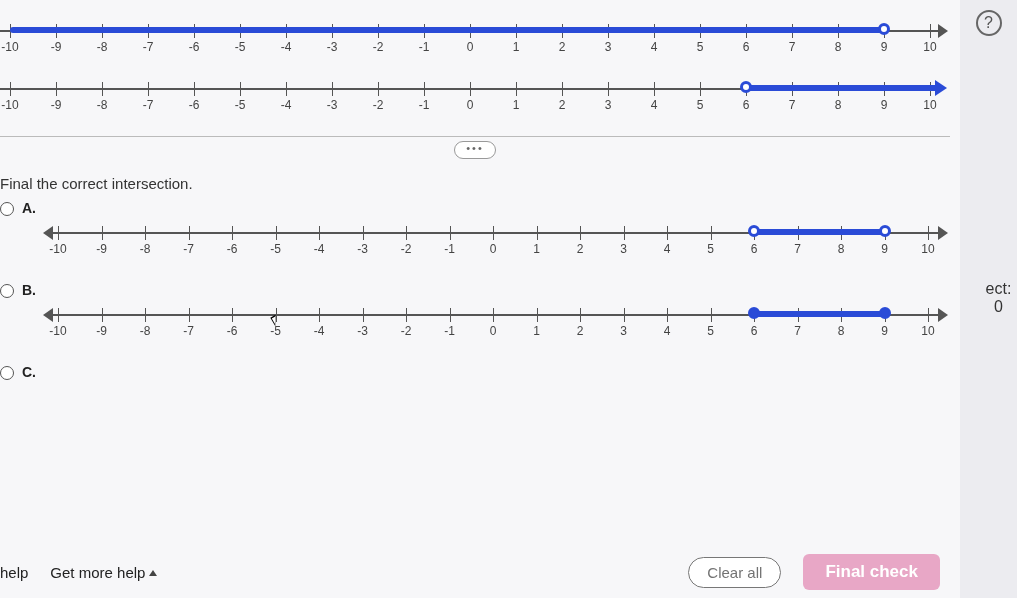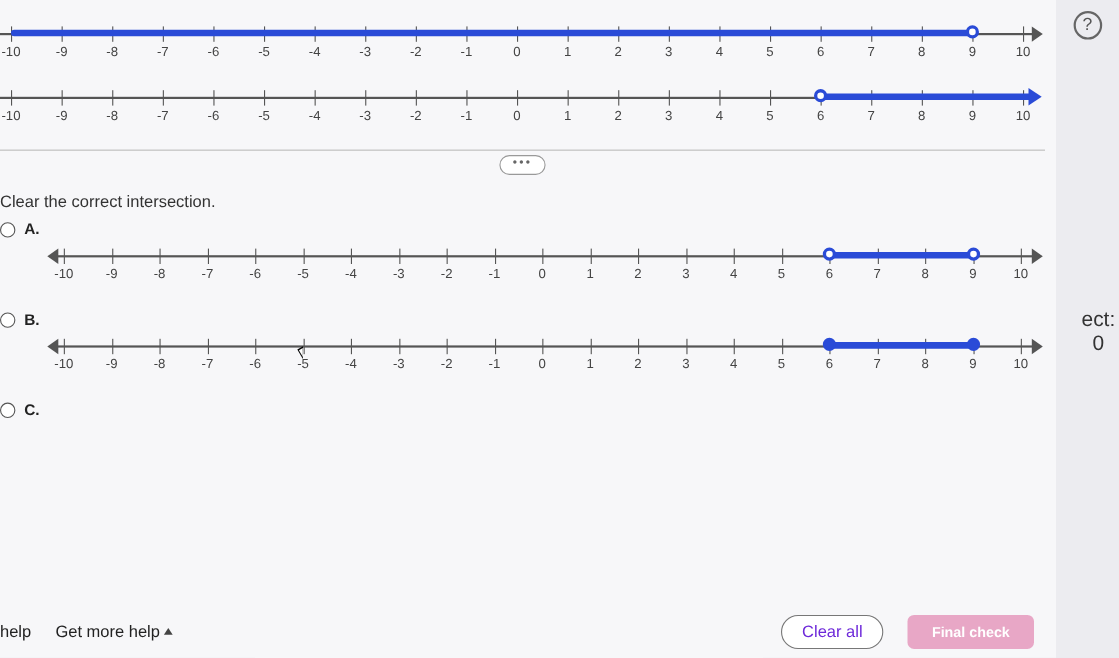--- a/index.html
+++ b/index.html
@@ -22,25 +22,25 @@
 .choose{font-size:15px;margin:8px 0 6px;color:#333}
 .opt{display:flex;align-items:flex-start;gap:8px;margin:6px 0 2px}
 .radio{width:14px;height:14px;border:1.5px solid #555;border-radius:50%;margin-top:4px;flex:none;background:#fff}
 .olbl{font-weight:bold;font-size:14px;margin-top:2px}
 .optNL{flex:1;margin-left:4px}
 .optC{display:flex;align-items:flex-start;gap:8px;margin:18px 0 0}
 .footer{position:absolute;bottom:8px;left:0;right:20px;display:flex;align-items:center;gap:22px}
 .link{font-size:15px;color:#222}
 .link.arrow::after{content:"";display:inline-block;margin-left:4px;border-left:4px solid transparent;border-right:4px solid transparent;border-bottom:6px solid #444;vertical-align:2px}
 .spacer{flex:1}
-.btn-clear{border:1.5px solid #777;background:#fff;color:#6d28d9;padding:6px 18px;border-radius:18px;font-size:15px}
-.btn-final{border:none;background:#e8a7c6;color:#fff;padding:8px 22px;border-radius:6px;font-size:13px;font-weight:bold}
+.btn-clear{border:1.5px solid #777;background:#fff;color:#737373;padding:6px 18px;border-radius:18px;font-size:15px}
+.btn-final{border:none;background:#e8a7c6;color:#fff;padding:8px 22px;border-radius:6px;font-size:17px;font-weight:bold}
 .side{position:absolute;right:0;top:0;width:57px;height:598px;background:#ececf0;padding-top:6px;text-align:center}
 .qmark{width:26px;height:26px;border:2px solid #666;border-radius:50%;margin:4px auto;font-size:16px;color:#555;line-height:22px}
-.ect{position:absolute;top:280px;left:20px;font-size:19px;color:#333}
+.ect{position:absolute;top:280px;left:20px;font-size:16px;color:#333}
 .cursor{position:absolute;top:314px;left:272px;width:0;height:0;pointer-events:none}
 .cursor::before{content:"";position:absolute;width:0;height:0;border-left:6px solid #000;border-right:6px solid transparent;border-bottom:10px solid transparent;border-top:0;transform:rotate(-30deg)}
 .cursor::after{content:"";position:absolute;left:1px;top:2px;width:0;height:0;border-left:4px solid #fff;border-right:4px solid transparent;border-bottom:7px solid transparent;transform:rotate(-30deg)}
 </style>
 </head>
 <body>
 
 <div class="page">
 
 
@@ -138,21 +138,21 @@
       <div class="tick" style="left: 930px;"></div>
       <div class="lbl" style="left: 930px;">10</div>
       <div class="seg" style="left: 746px; width: 193.2px;"></div>
       <div class="pt-open" style="left: 746px;"></div>
       <div class="arrR" style="left: 934.6px;"></div>
     </div>
 
   <hr class="hr">
   <div class="dots">•••</div>
 
-  <div class="choose">Clear the correct intersection.</div>
+  <div class="choose">Final the correct intersection.</div>
 
   <div class="opt">
     <div class="radio"></div>
     <div class="olbl">A.</div>
   </div>
   <div class="optNL">
       <div class="nl" id="nlA" style="margin-left:42px">
     <div class="axis"></div>
         <div class="al"></div>
         <div class="ar"></div>

